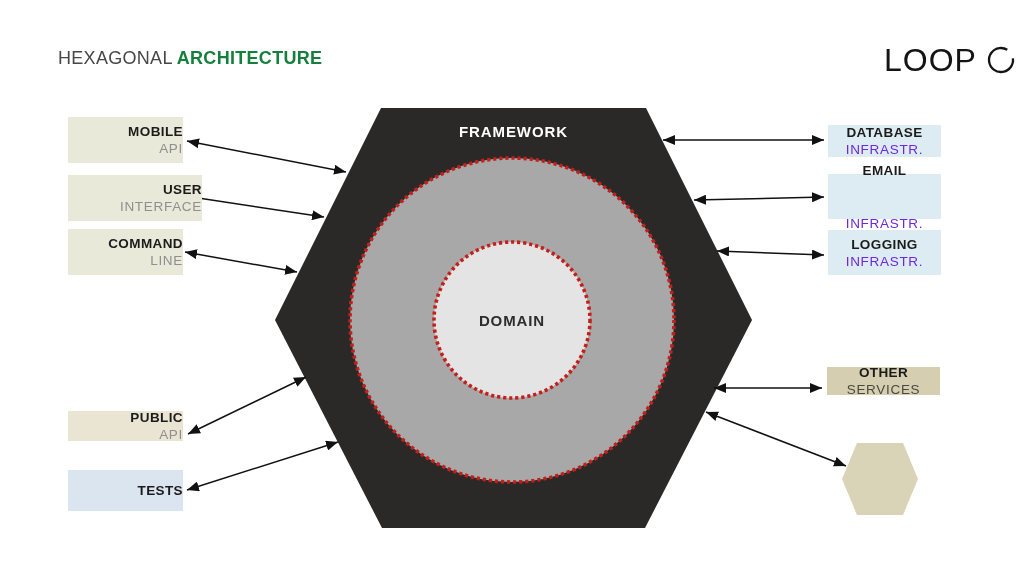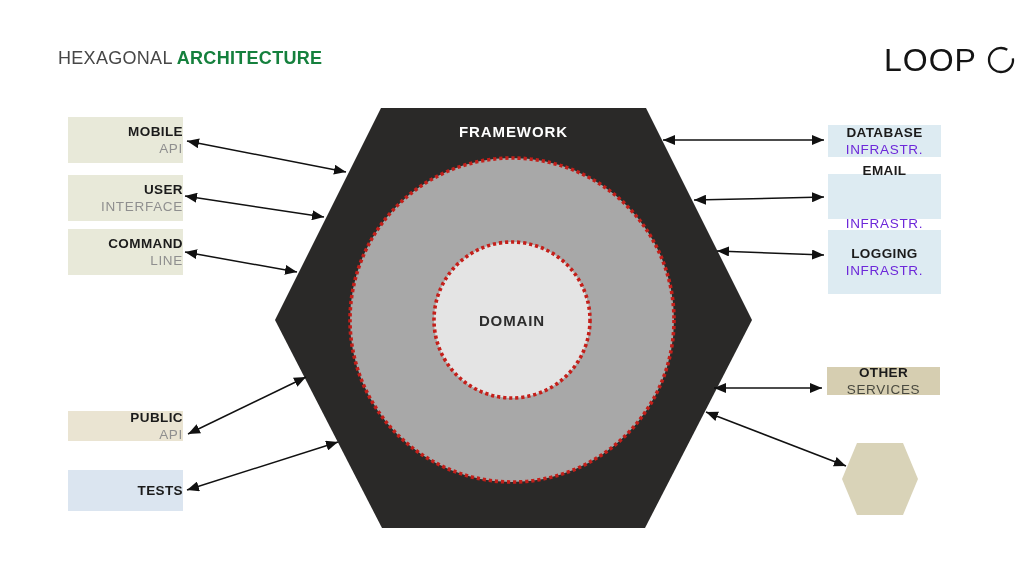--- a/index.html
+++ b/index.html
@@ -20,23 +20,23 @@
   .lbl-appserv{left:361px;top:208px;width:300px;color:#3c3c3c;}
   .lbl-domain{left:412px;top:312px;width:200px;color:#2d2d2d;}
   
   .box{position:absolute;display:flex;flex-direction:column;align-items:center;justify-content:center;}
   .box .l1{font-weight:700;font-size:13.5px;color:#1b1b1b;letter-spacing:.4px;line-height:17px;}
   .box .l2{font-weight:400;font-size:13.5px;color:#8f8f8f;letter-spacing:.7px;line-height:17px;}
   .box.rightcol .l2{color:#6d28d9;}
   .box.other .l2{color:#49493f;}
   .bx-left{left:68px;width:115px;align-items:flex-end;}
   .bx-right{left:828px;width:113px;}
-  .bx1{top:117px;height:46px;} .bx2{top:175px;height:46px;} .bx3{top:229px;height:46px;}
+  .bx1{top:117px;height:46px;} .bx2{top:175px;height:46px;padding-left:19px;} .bx3{top:229px;height:46px;}
   .bx4{top:411px;height:30px;} .bx5{top:470px;height:41px;}
-  .bxr1{top:118px;height:32px;margin-top:7px;} .bxr2{top:174px;height:45px;} .bxr3{top:230px;height:64px;}
+  .bxr1{top:118px;height:32px;margin-top:7px;} .bxr2{top:174px;height:45px;} .bxr3{top:230px;height:45px;}
   .bxr4{top:367px;height:28px;left:827px;}
 </style>
 </head>
 <body>
 
 <div class="slide">
 
   <div class="title">
     <span class="light">HEXAGONAL</span><span class="bold">ARCHITECTURE</span>
   </div>

